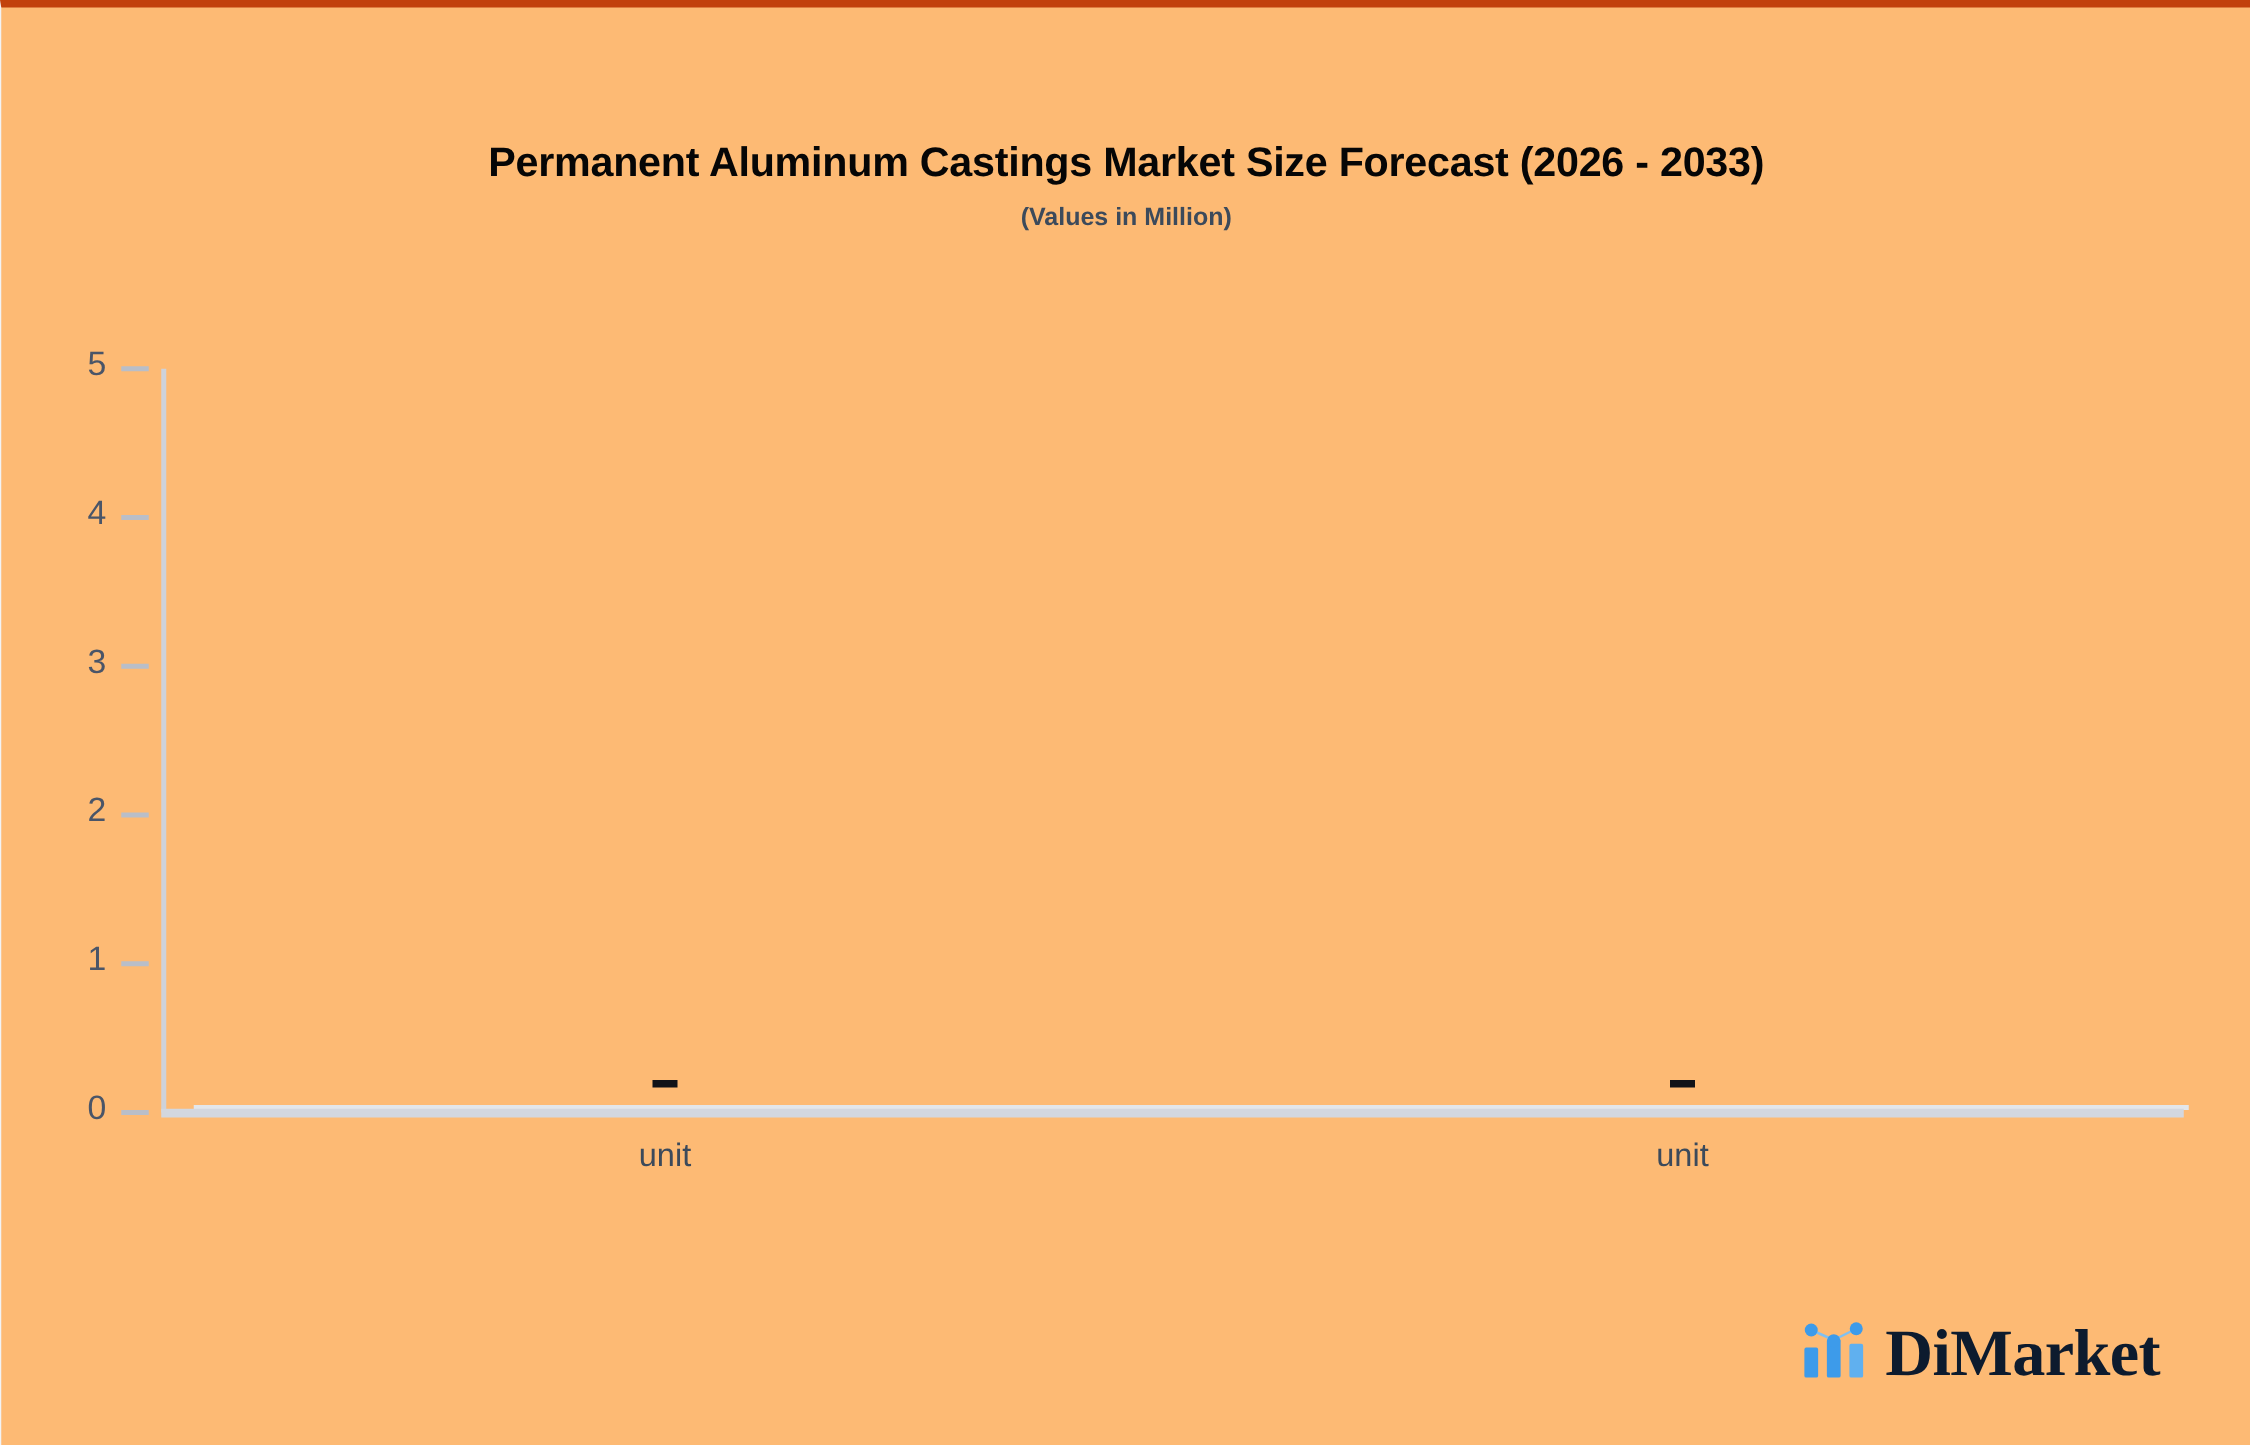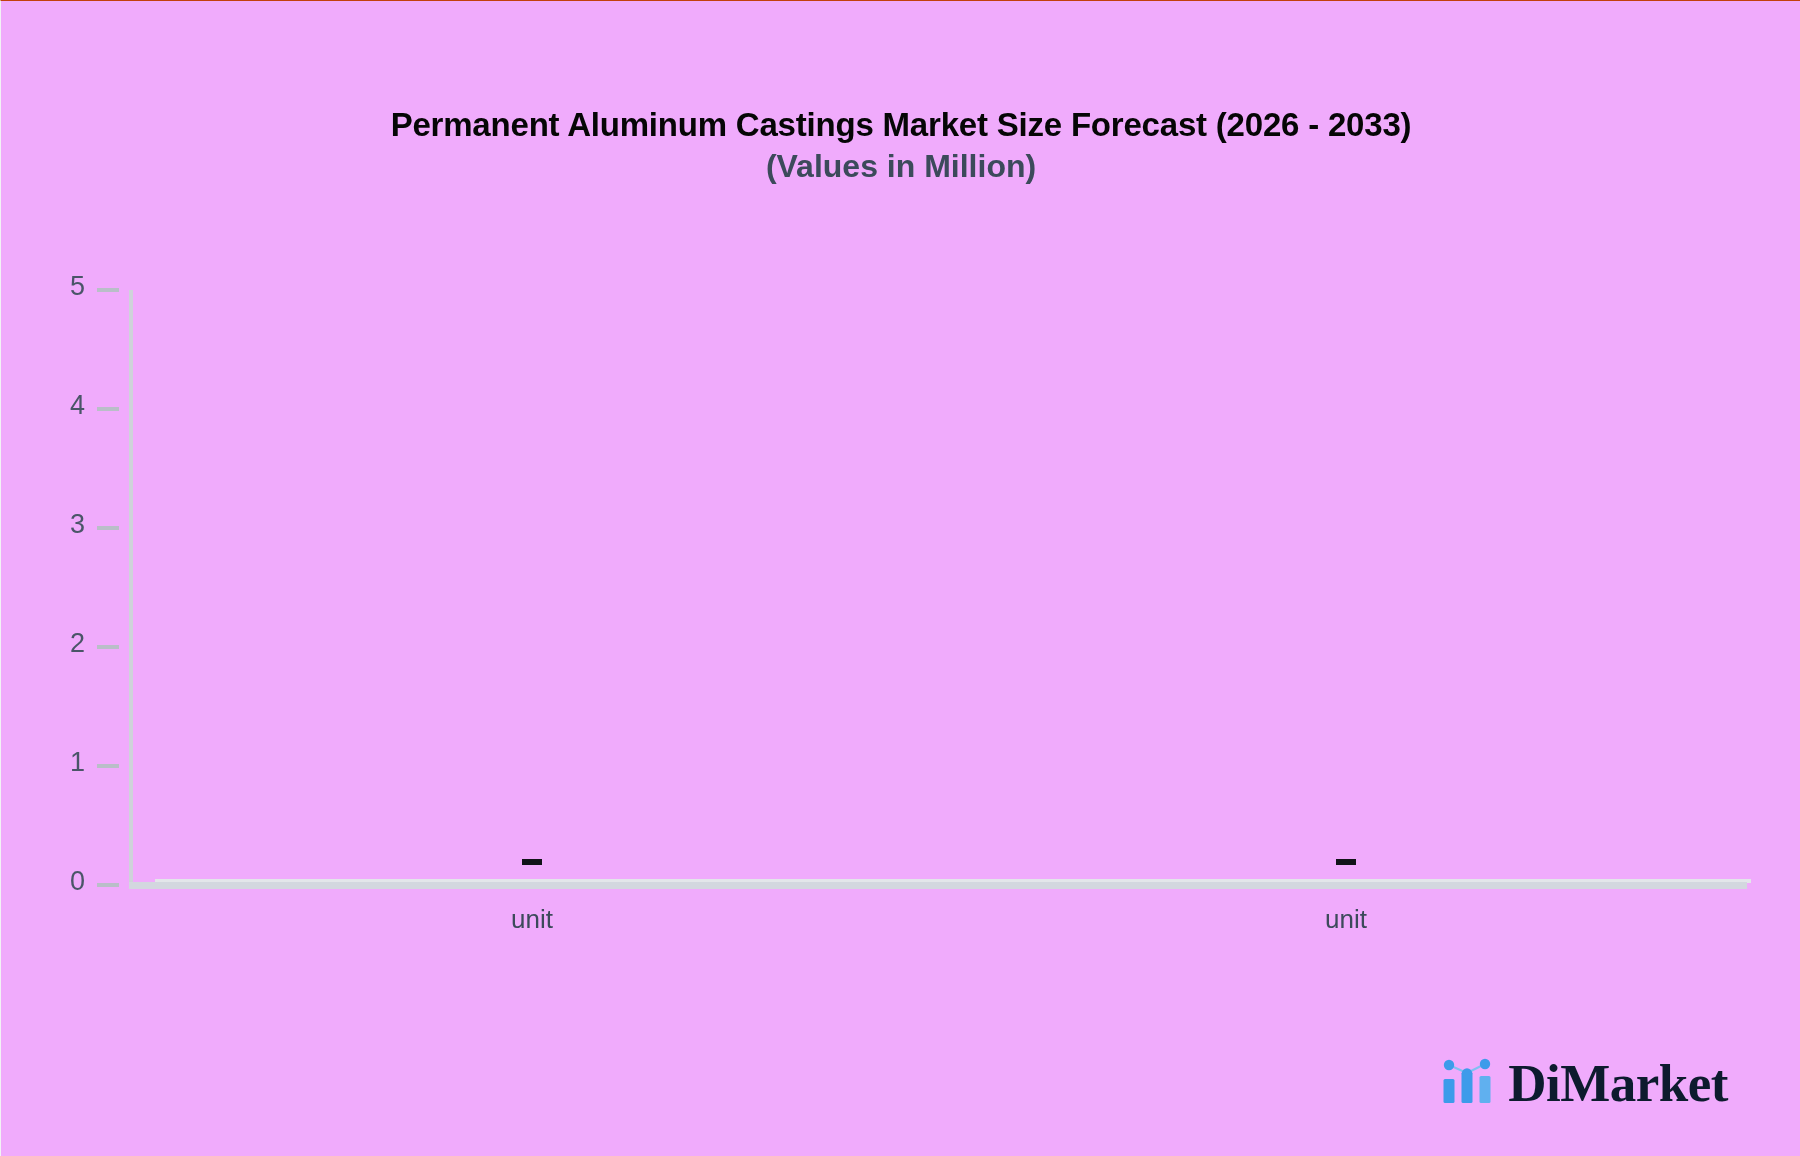--- a/index.html
+++ b/index.html
@@ -11,22 +11,22 @@
     height: 1156px;
     background: #ffffff;
     font-family: "Liberation Sans", sans-serif;
     overflow: hidden;
     position: relative;
   }
 
   #page {
     position: absolute;
     inset: 0;
-    background: #f0abfc;
-    border-top: 1px solid #c2410c;
+    background: #fdba74;
+    border-top: 6px solid #c2410c;
     border-left: 1px solid #f2f3f5;
     box-sizing: border-box;
   }
 
   
   .title-block {
     position: absolute;
     left: 0;
     top: 104px;
     width: 1800px;
@@ -35,23 +35,23 @@
   #chart-title {
     font-family: "Liberation Sans", sans-serif;
     font-size: 33px;
     font-weight: bold;
     color: #060606;
     letter-spacing: -0.2px;
     line-height: 1.2;
     white-space: nowrap;
   }
   #chart-subtitle {
-    margin-top: 2px;
-    font-family: "Liberation Sans", sans-serif;
-    font-size: 32px;
+    margin-top: 12px;
+    font-family: "Liberation Sans", sans-serif;
+    font-size: 20px;
     font-weight: bold;
     color: #3c4a5b;
     line-height: 1.2;
     white-space: nowrap;
   }
 
   
   #plot-area {
     position: absolute;
     left: 128px;

